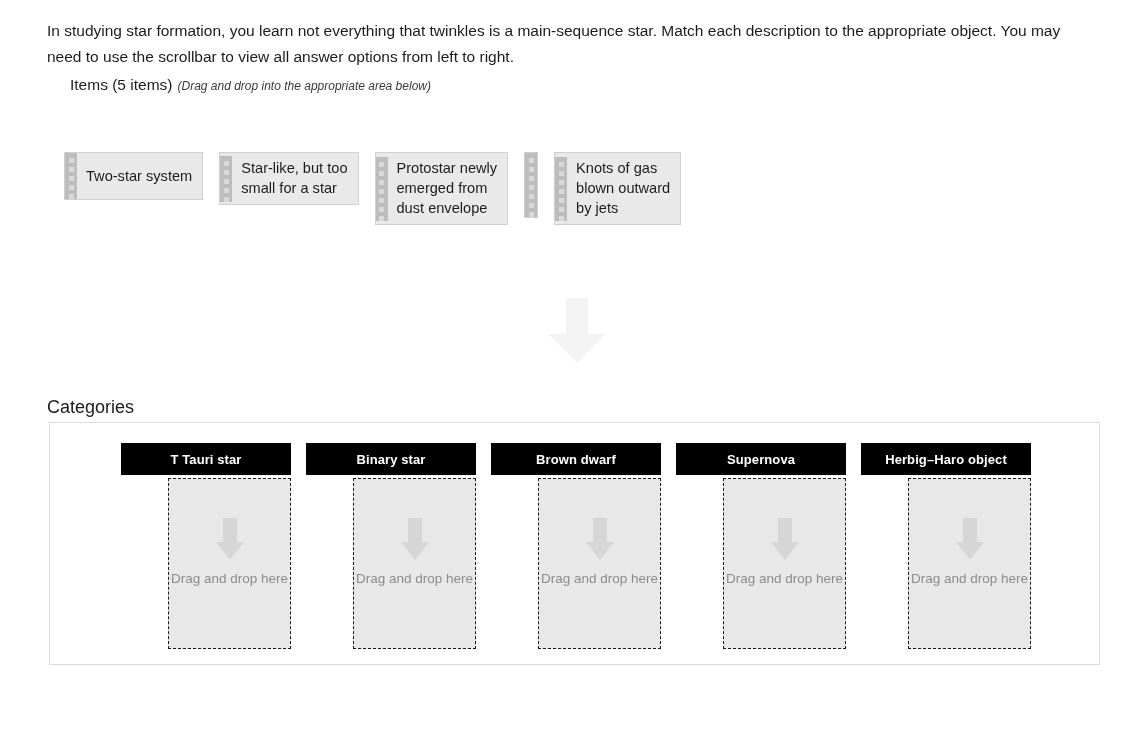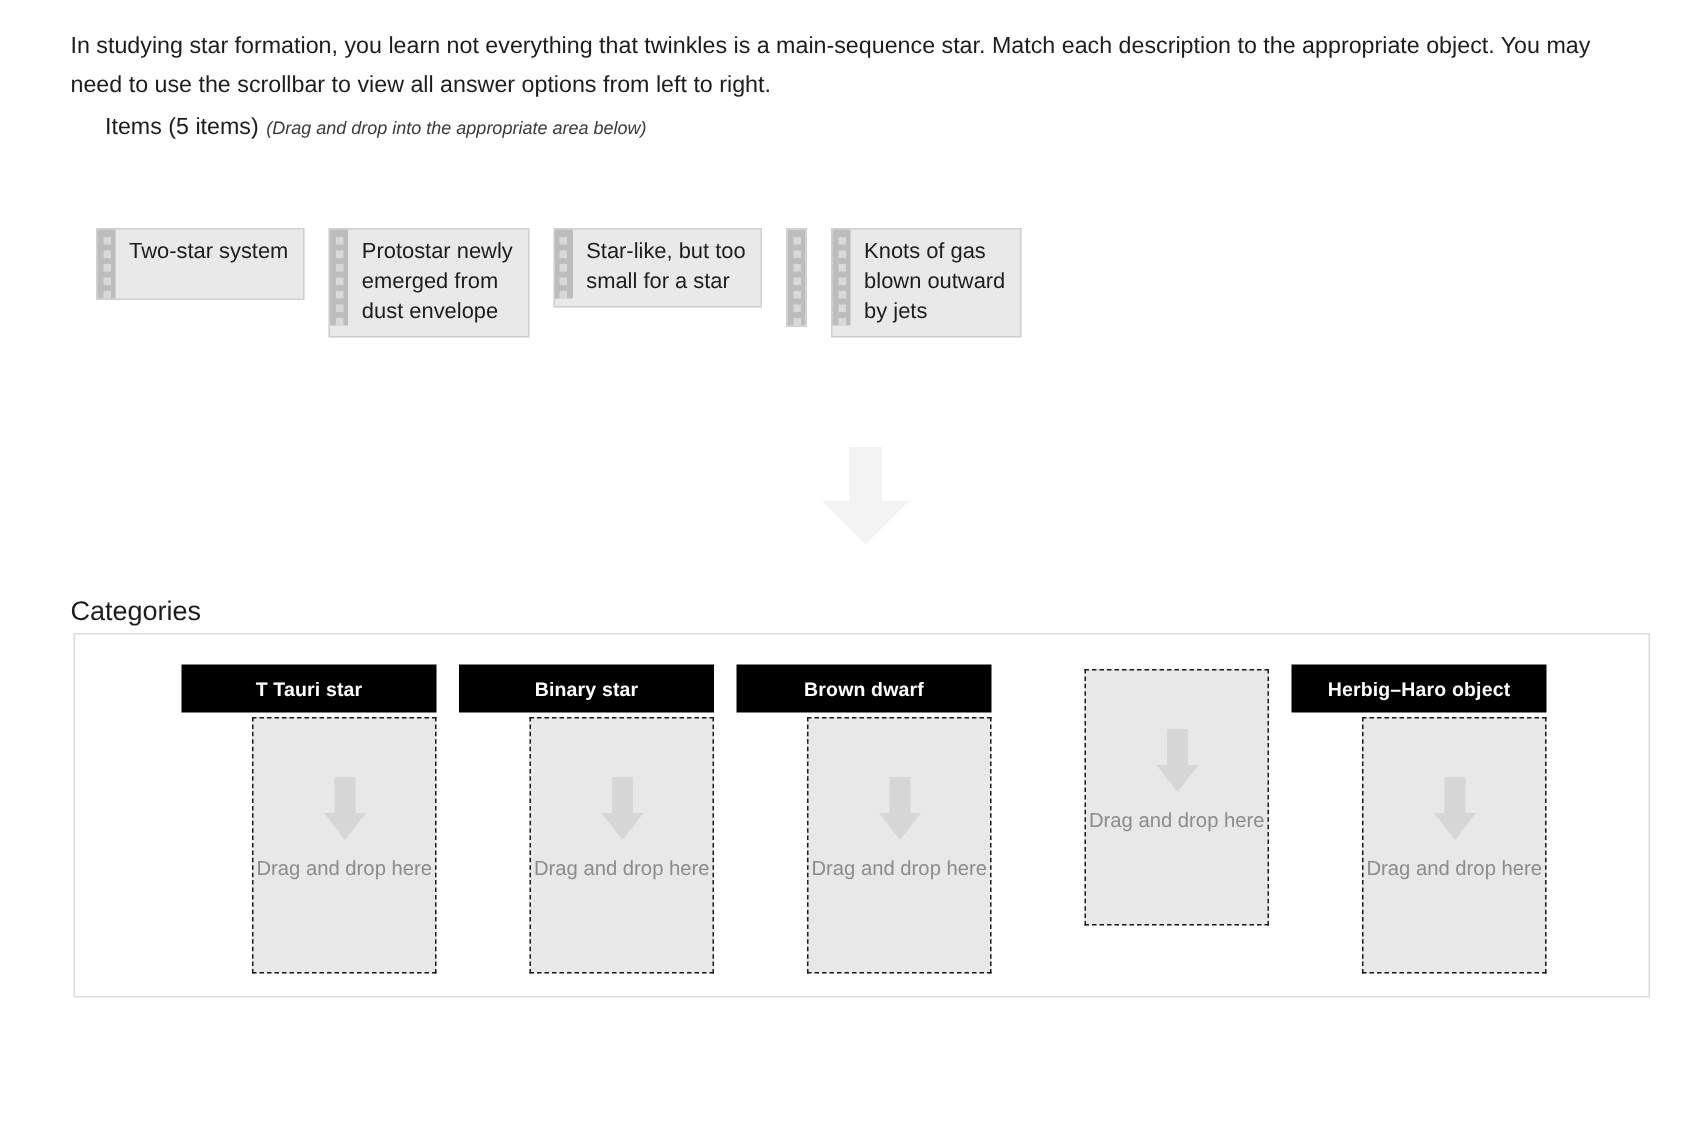--- a/index.html
+++ b/index.html
@@ -49,21 +49,21 @@
   .item-bank {
     position: absolute;
     left: 64px;
     top: 152px;
     display: flex;
     align-items: flex-start;
     gap: 16px;
   }
   .drag-item {
     display: flex;
-    align-items: flex-start;
+    align-items: center;
     background: #e9e9e9;
     border: 1px solid #d0d0d0;
     min-height: 48px;
   }
   .drag-handle {
     width: 12px;
     flex: 0 0 12px;
     background: #bdbdbd;
     display: flex;
     flex-direction: column;
@@ -219,38 +219,38 @@
     <span class="drag-label">Two-star system</span>
   </div>
 
   <div class="drag-item">
     <span class="drag-handle">
       <i></i>
         <i></i>
         <i></i>
         <i></i>
         <i></i>
+    </span>
+    <span class="drag-label">Star-like, but too
+small for a star</span>
+  </div>
+
+  <div class="drag-item">
+    <span class="drag-handle">
+      <i></i>
+        <i></i>
+        <i></i>
+        <i></i>
+        <i></i>
         <i></i>
         <i></i>
     </span>
     <span class="drag-label">Protostar newly
 emerged from
 dust envelope</span>
-  </div>
-
-  <div class="drag-item">
-    <span class="drag-handle">
-      <i></i>
-        <i></i>
-        <i></i>
-        <i></i>
-        <i></i>
-    </span>
-    <span class="drag-label">Star-like, but too
-small for a star</span>
   </div>
 
   <div class="drag-item">
     <span class="drag-handle">
       <i></i>
         <i></i>
         <i></i>
         <i></i>
         <i></i>
         <i></i>
@@ -312,20 +312,21 @@
       <div class="dropzone">
         <div class="dz-arrow">
           <div class="shaft"></div>
             <div class="head"></div>
         </div>
         <div class="dz-text">Drag and drop here</div>
       </div>
     </div>
 
     <div class="category-col">
+      <div class="category-header">Supernova</div>
       <div class="dropzone">
         <div class="dz-arrow">
           <div class="shaft"></div>
             <div class="head"></div>
         </div>
         <div class="dz-text">Drag and drop here</div>
       </div>
     </div>
 
     <div class="category-col">

